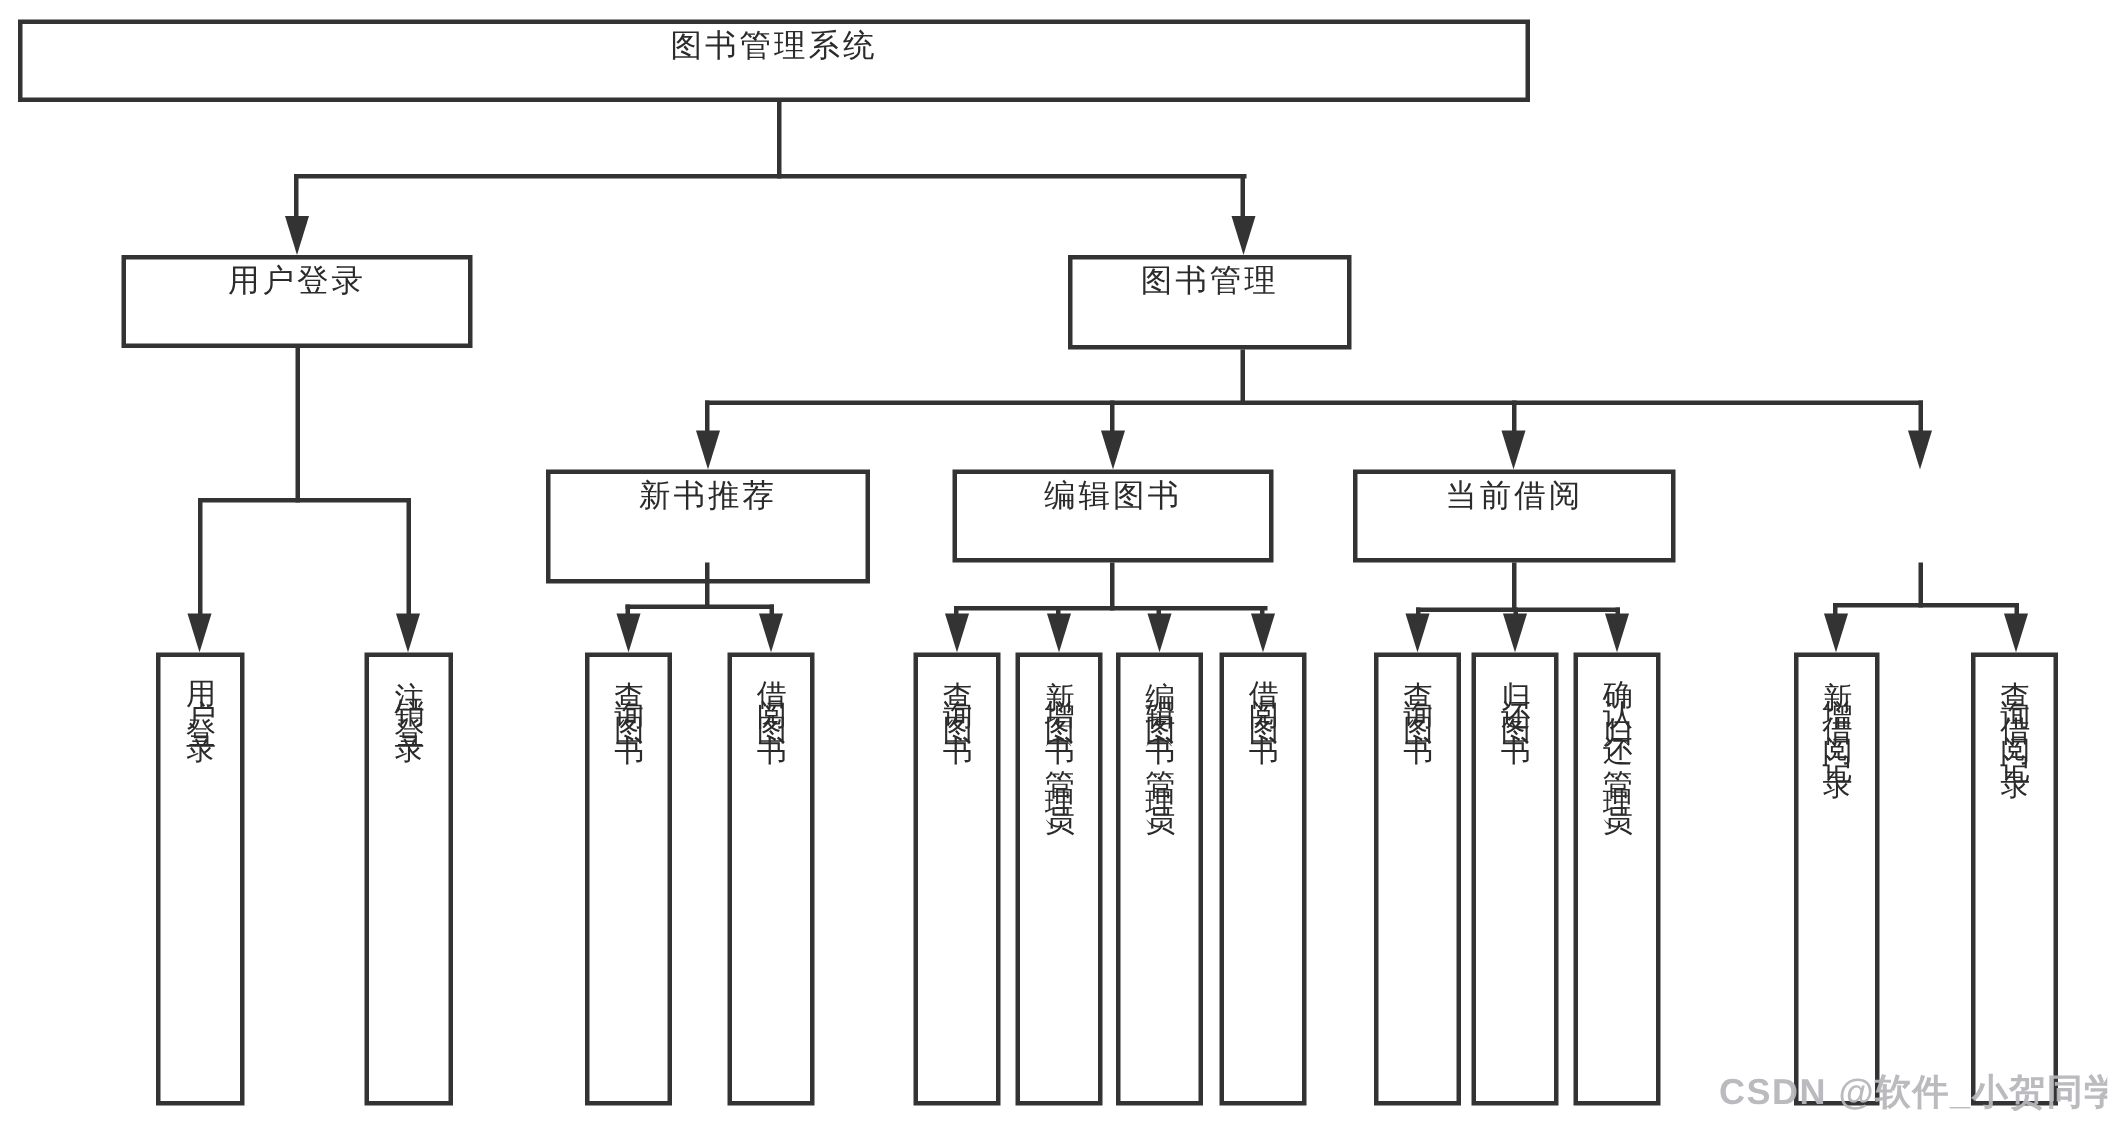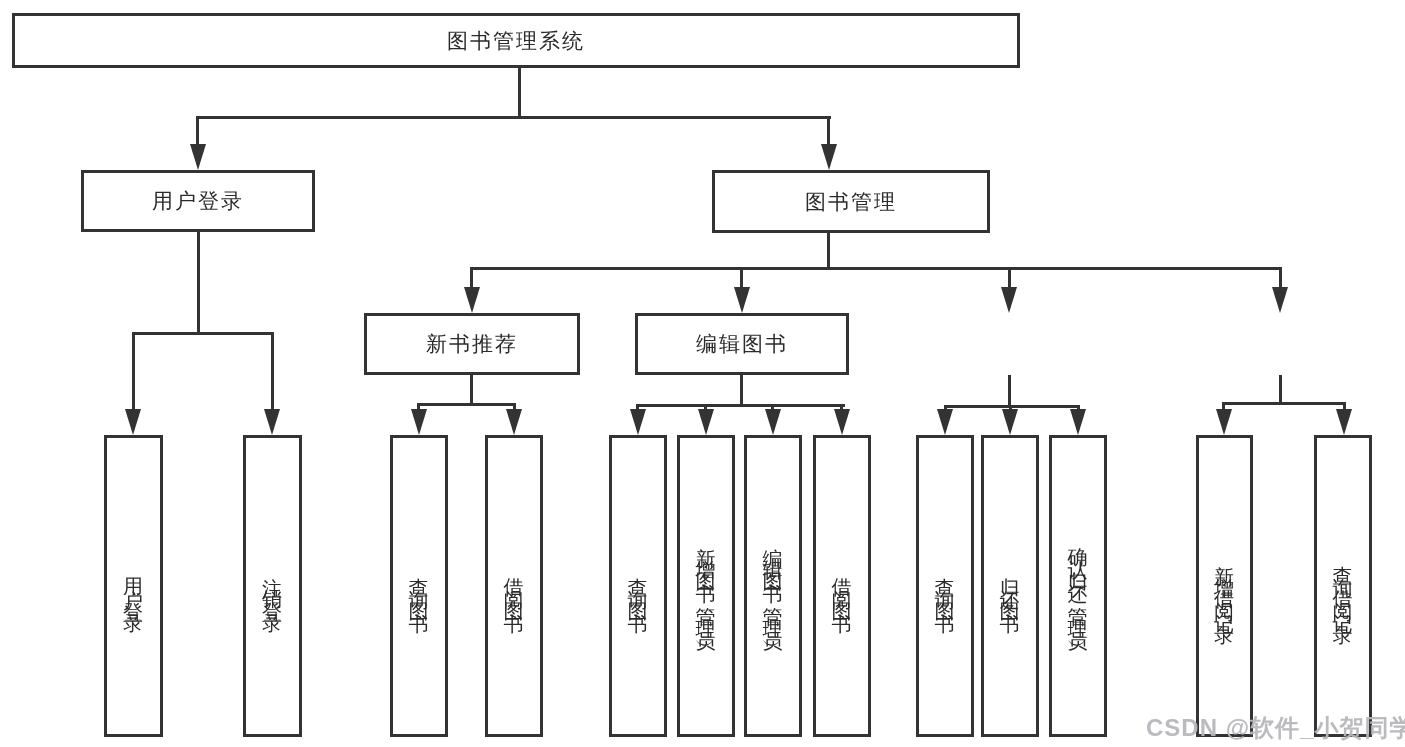--- a/index.html
+++ b/index.html
@@ -9,21 +9,20 @@
     background:#ffffff;
     font-family:"Liberation Sans","DejaVu Sans",sans-serif;
     overflow:hidden;
   }
   
   .node{
     position:absolute;
     border:3px solid #333333;
     background:#ffffff;
     display:flex;
-    align-items:center;
     justify-content:center;
     box-sizing:border-box;
     color:#2b2b2b;
   }
   .node.h span{
     font-size:21px;
     letter-spacing:2px;
     font-weight:500;
     white-space:nowrap;
   }
@@ -67,21 +66,21 @@
     <div class="ln" style="left:196px;top:116px;width:635px;height:3px"></div>
     <div class="ln" style="left:196px;top:116px;width:3px;height:32px"></div>
     <div class="ar" style="left:190px;top:144px"></div>
     <div class="ln" style="left:827px;top:116px;width:3px;height:32px"></div>
     <div class="ar" style="left:821px;top:144px"></div>
   </div>
 
   <div class="node h" style="left:81px;top:170px;width:234px;height:62px">
     <span>用户登录</span>
   </div>
-  <div class="node h" style="left:712px;top:170px;width:278px;height:63px">
+  <div class="node h" style="left:712px;top:170px;width:189px;height:63px">
     <span>图书管理</span>
   </div>
 
   <div>
     <div class="ln" style="left:197px;top:232px;width:3px;height:103px"></div>
     <div class="ln" style="left:132px;top:332px;width:142px;height:3px"></div>
     <div class="ln" style="left:132px;top:332px;width:3px;height:80px"></div>
     <div class="ar" style="left:125px;top:409px"></div>
     <div class="ln" style="left:271px;top:332px;width:3px;height:80px"></div>
     <div class="ar" style="left:264px;top:409px"></div>
@@ -93,25 +92,28 @@
     <div class="ln" style="left:470px;top:267px;width:3px;height:22px"></div>
     <div class="ar" style="left:464px;top:287px"></div>
     <div class="ln" style="left:740px;top:267px;width:3px;height:22px"></div>
     <div class="ar" style="left:734px;top:287px"></div>
     <div class="ln" style="left:1008px;top:267px;width:3px;height:22px"></div>
     <div class="ar" style="left:1001px;top:287px"></div>
     <div class="ln" style="left:1279px;top:267px;width:3px;height:22px"></div>
     <div class="ar" style="left:1272px;top:287px"></div>
   </div>
 
-  <div class="node h" style="left:364px;top:313px;width:216px;height:62px">
+  <div class="node h" style="left:364px;top:313px;width:216px;height:76px">
     <span>新书推荐</span>
   </div>
   <div class="node h" style="left:635px;top:313px;width:214px;height:62px">
     <span>编辑图书</span>
+  </div>
+  <div class="node h" style="left:902px;top:313px;width:215px;height:62px">
+    <span>当前借阅</span>
   </div>
 
   <div>
     <div class="ln" style="left:470px;top:375px;width:3px;height:31px"></div>
     <div class="ln" style="left:417px;top:403px;width:99px;height:3px"></div>
     <div class="ln" style="left:417px;top:403px;width:3px;height:10px"></div>
     <div class="ar" style="left:411px;top:409px"></div>
     <div class="ln" style="left:513px;top:403px;width:3px;height:10px"></div>
     <div class="ar" style="left:506px;top:409px"></div>
   </div>

